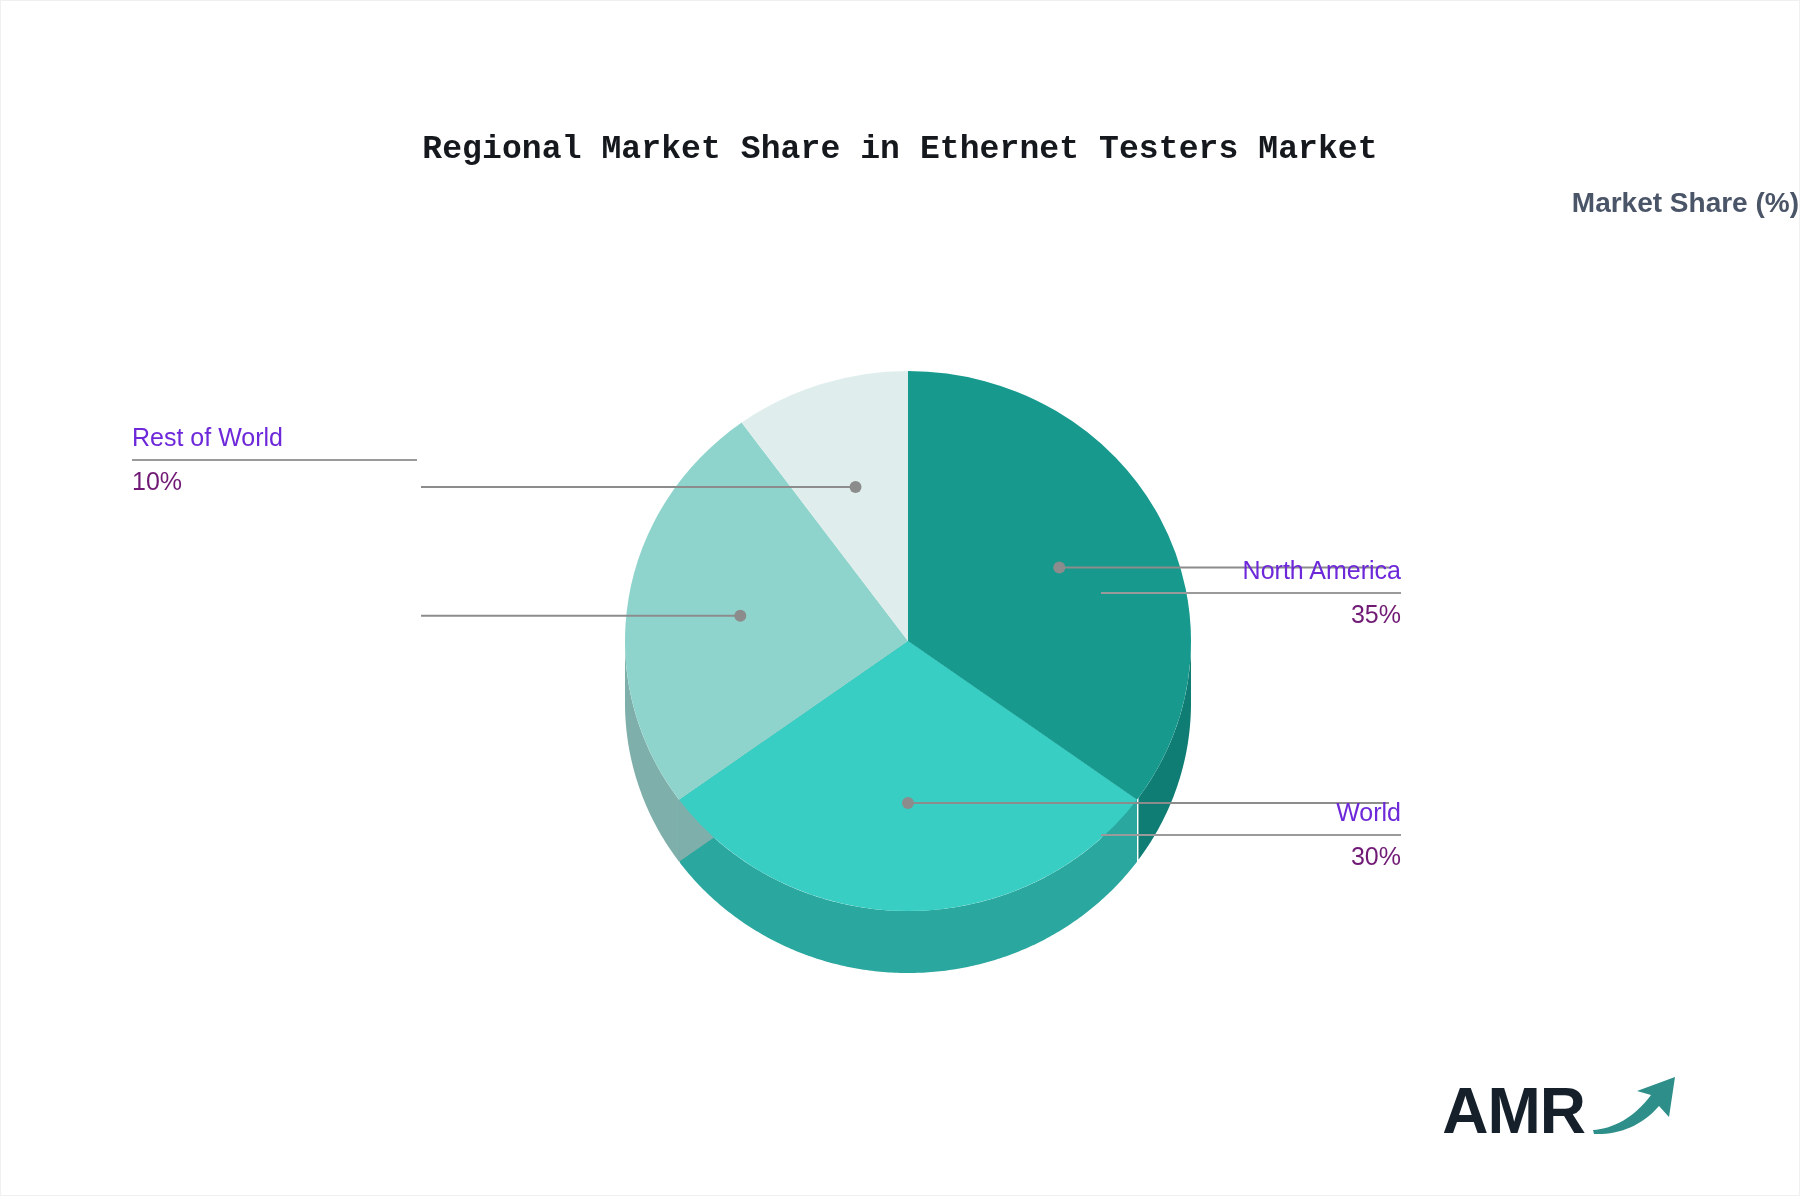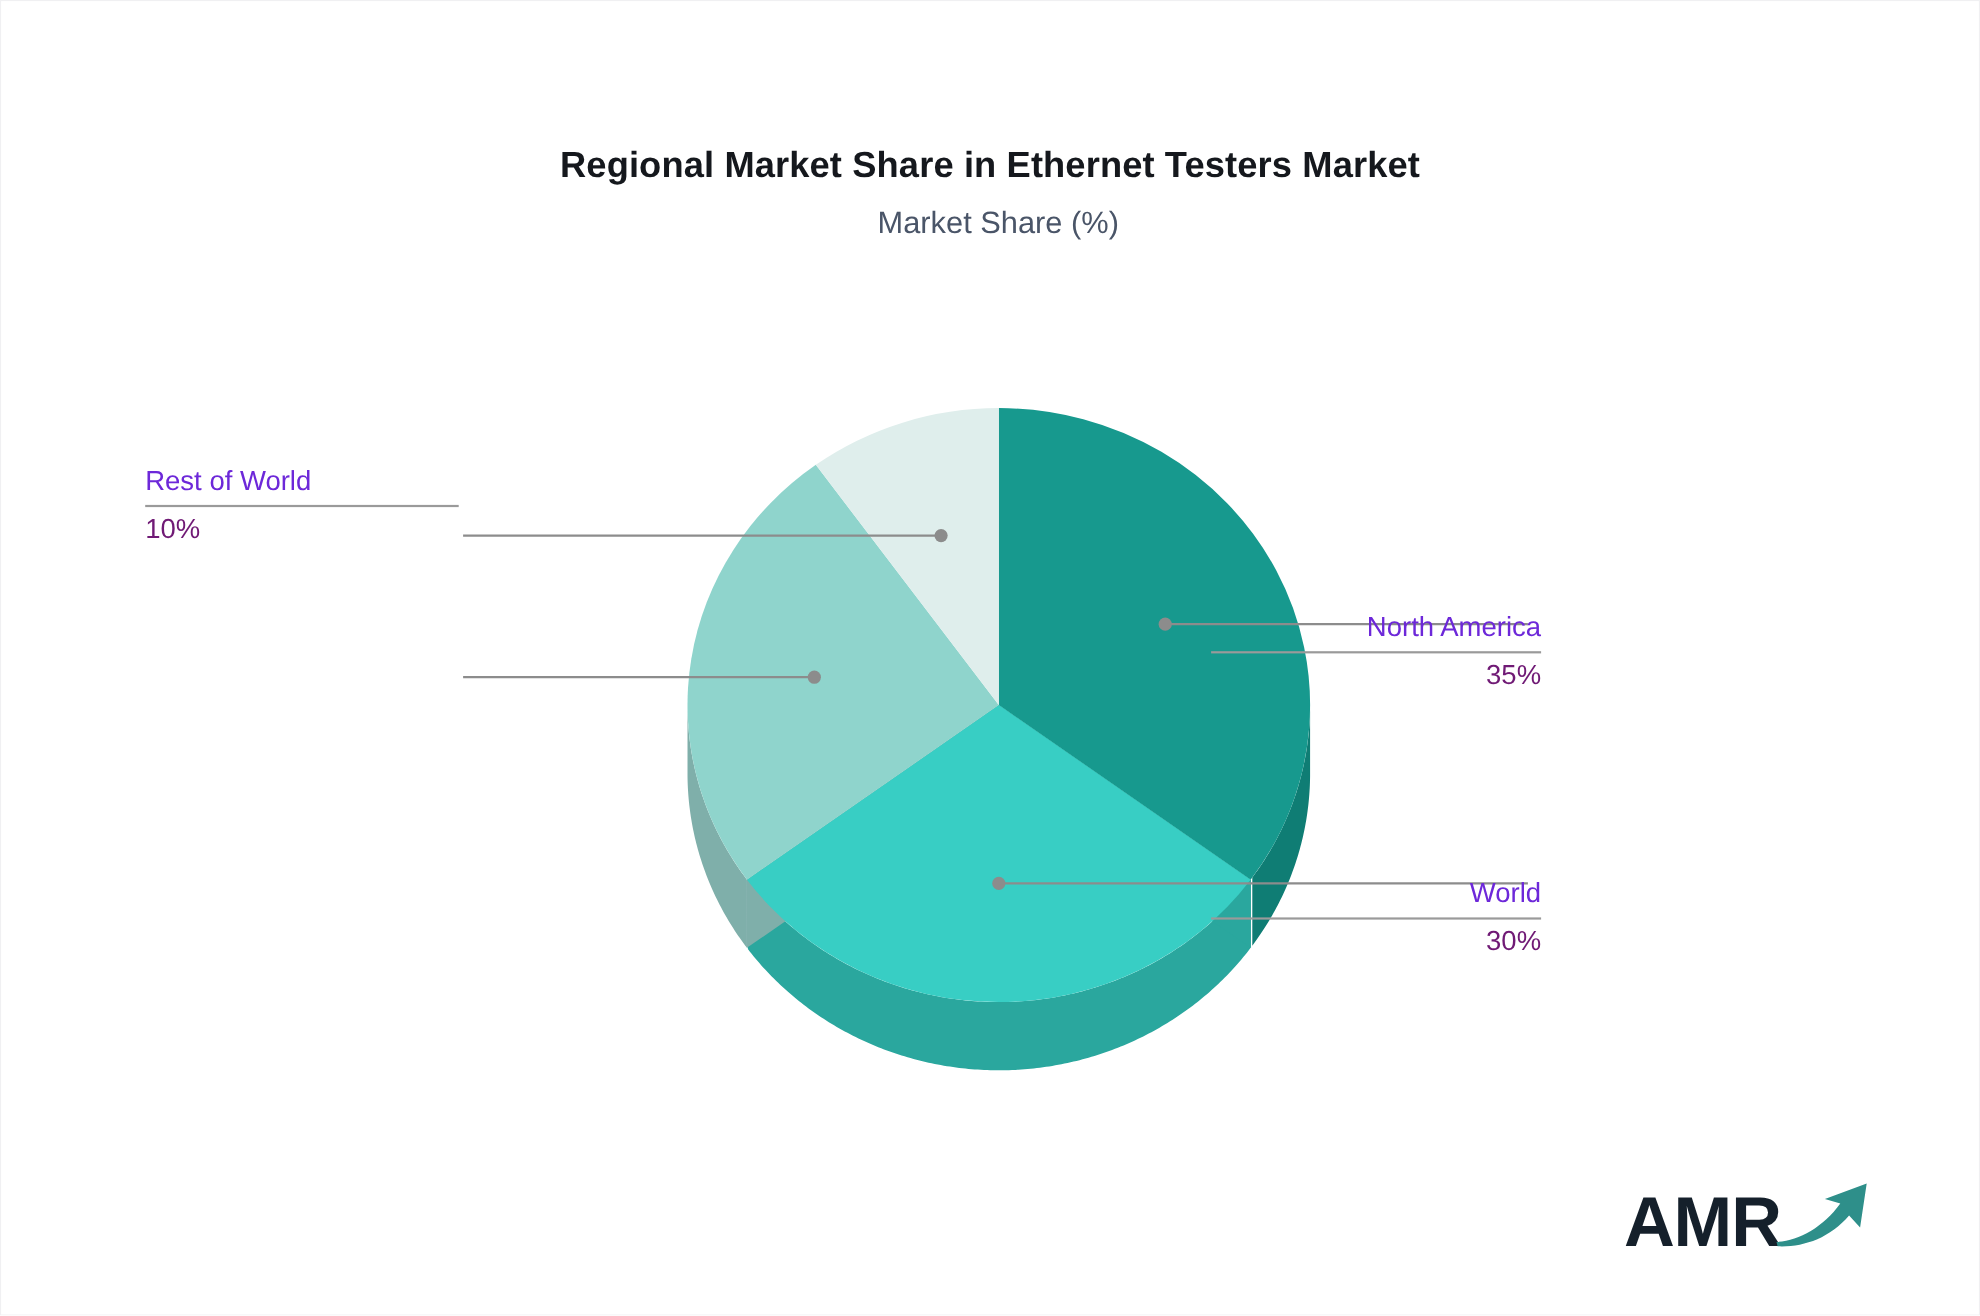--- a/index.html
+++ b/index.html
@@ -16,25 +16,26 @@
     box-sizing:border-box;
     background:#ffffff;
   }
   
   #title{
     position:absolute;left:0;right:0;top:130px;
     text-align:center;
     font-size:33px;font-weight:bold;
     color:#15181d;
     letter-spacing:.1px;
+    font-family:Liberation Mono, monospace;
   }
   #subtitle{
     position:absolute;left:0;right:0;top:186px;
-    text-align:center;
-    font-size:28px;font-weight:normal;
+    text-align:right;
+    font-size:28px;font-weight:bold;
     color:#4a5568;
     padding-left:15px;
   }
   
   #stage{position:absolute;left:0;top:0;width:1800px;height:1196px;}
   svg.layer{position:absolute;left:0;top:0;width:1800px;height:1196px;overflow:visible;}
 
   
   .callout{position:absolute;}
   .callout .cat{
@@ -44,22 +45,22 @@
     height:2px;background:#9a9a9a;margin:7px 0 6px 0;
   }
   .callout .val{
     font-size:25px;color:#701a75;white-space:nowrap;line-height:1.15;
   }
   .callout.left{text-align:left;}
   .callout.right{text-align:right;}
 
   
   #logo{
-    position:absolute;right:94px;bottom:52px;
-    display:flex;align-items:flex-end;gap:0px;
+    position:absolute;right:116px;bottom:52px;
+    display:flex;align-items:flex-end;gap:12px;
   }
   #logo .word{
     font-size:64px;font-weight:bold;color:#15202b;
     letter-spacing:-1px;line-height:1;
   }
   #logo .arrow{margin-left:-6px;margin-bottom:4px;}
 </style>
 </head>
 <body>
 

